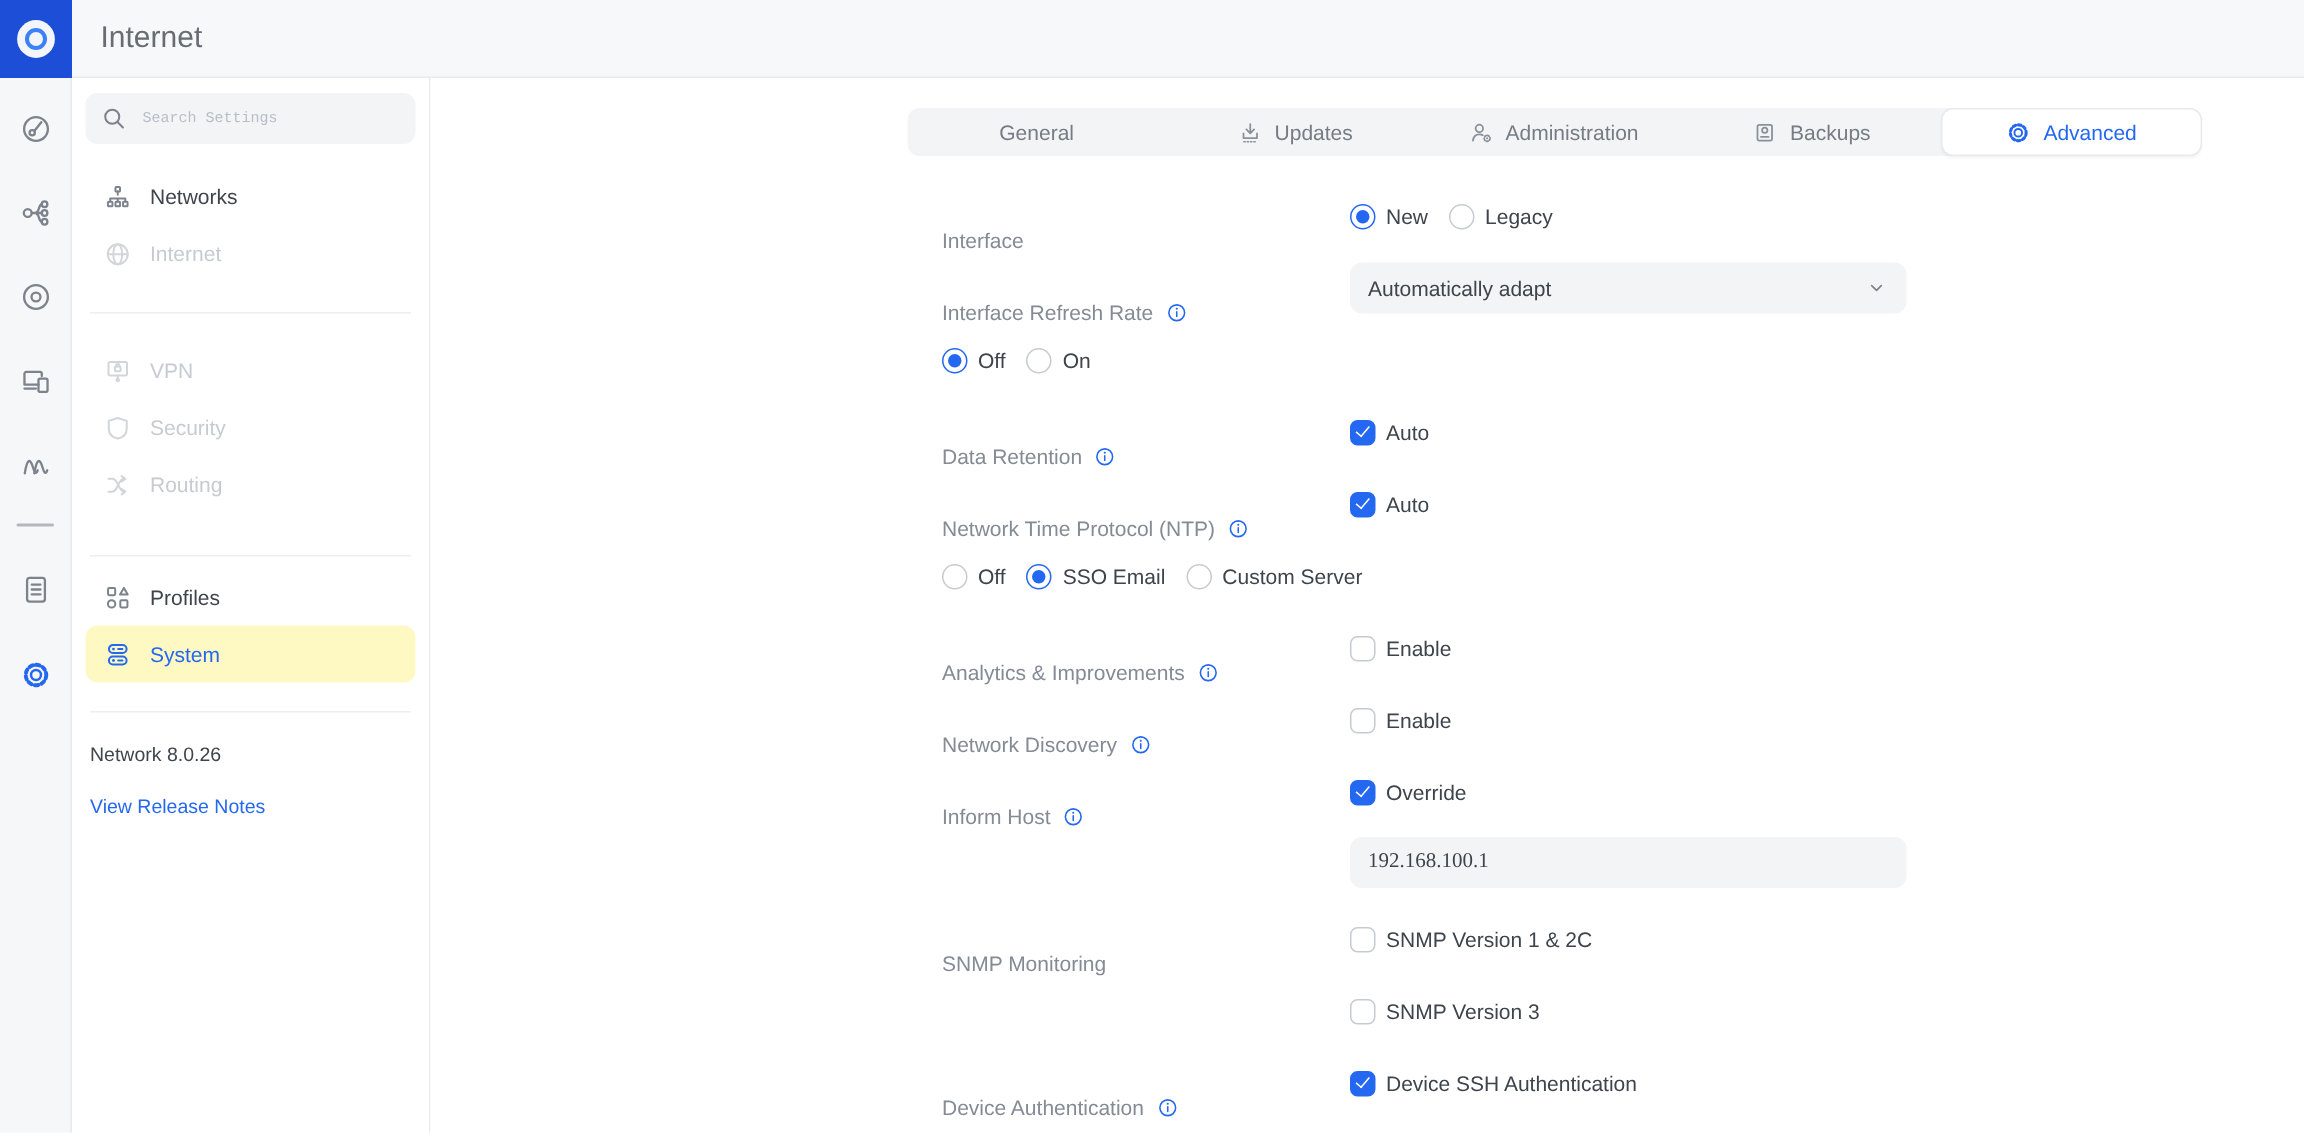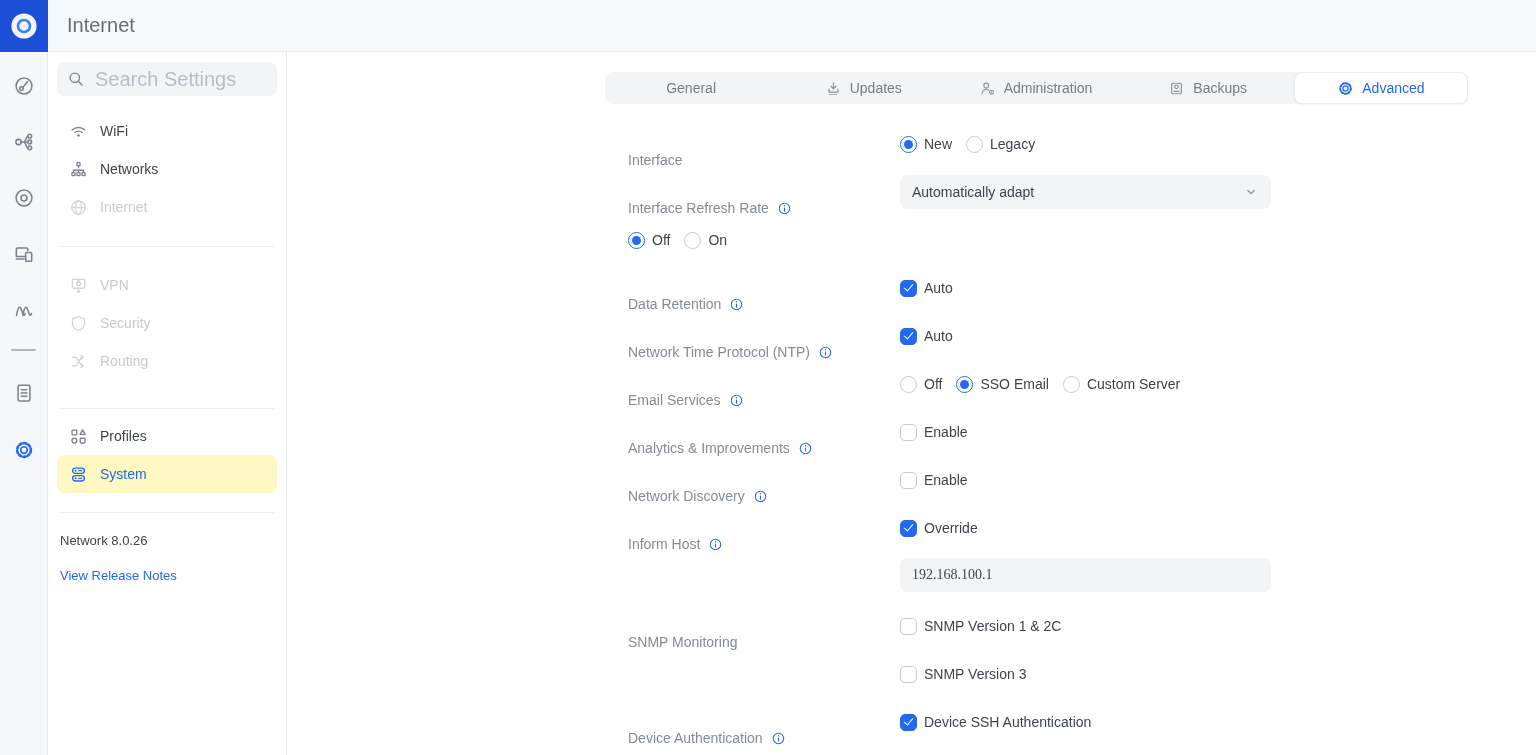--- a/index.html
+++ b/index.html
@@ -33,21 +33,21 @@
   .rail-item.active .icn{color:var(--accent)}
   .rail-div{position:absolute;left:11px;width:25px;height:2px;background:#b3b8bf;border-radius:1px}
 
   
   .header{position:absolute;left:48px;right:0;top:0;height:52px;background:var(--hdr-bg);border-bottom:1px solid var(--border);display:flex;align-items:center;padding-left:19px;z-index:4}
   .header .title{font-size:20px;color:#676d75}
 
   
   .sidebar{position:absolute;left:48px;top:52px;bottom:0;width:239px;background:#fff;border-right:1px solid var(--border);padding:10px 9px 0 9px}
   .search{height:34px;background:var(--field-bg);border-radius:8px;display:flex;align-items:center;gap:8px;padding:0 10px;margin-bottom:16px}
-  .search input{flex:1;border:0;background:transparent;outline:0;font-size:20px;color:var(--txt-dark);font-family:Liberation Sans, sans-serif}
+  .search input{flex:1;border:0;background:transparent;outline:0;font-size:10px;color:var(--txt-dark);font-family:Liberation Mono, monospace}
   .search input::placeholder{color:#b8bec8}
   .nav-item{height:38px;display:flex;align-items:center;gap:12px;padding:0 12px;border-radius:8px;font-size:14px;color:var(--txt-dark);cursor:pointer}
   .nav-item.disabled{color:var(--txt-disabled);cursor:default}
   .nav-item.disabled .icn{color:#d2d5da}
   .nav-item.active{background:#fef9c3;color:var(--accent)}
   .nav-item.active .icn{color:var(--accent)}
   .sb-div{height:1px;background:#eceef0;margin:0 3px}
   .sb-div.d1{margin-top:20px;margin-bottom:19px}
   .sb-div.d2{margin-top:28px;margin-bottom:8px}
   .sb-div.d3{margin-top:19px;margin-bottom:0}
@@ -166,30 +166,20 @@
         <circle cx="8.7" cy="8.7" r="5.2"></circle>
           <path d="M12.6 12.6l4 4"></path>
       </svg>
     </span>
     <input placeholder="Search Settings" style="">
   </div>
   <div id="sidebar-items">
       <div class="nav-item">
         <span class="icn ">
           <svg width="19" height="19" viewBox="0 0 20 20" fill="none" stroke="currentColor" stroke-width="1.4" stroke-linecap="round" stroke-linejoin="round">
-            <path d="M3.4 8.5a9.4 9.4 0 0 1 13.2 0"></path>
-            <path d="M6 11.2a5.7 5.7 0 0 1 8 0"></path>
-            <circle cx="10" cy="14.2" r="1.3" fill="currentColor" stroke="none"></circle>
-          </svg>
-        </span>
-        <span>WiFi</span>
-      </div>
-      <div class="nav-item">
-        <span class="icn ">
-          <svg width="19" height="19" viewBox="0 0 20 20" fill="none" stroke="currentColor" stroke-width="1.4" stroke-linecap="round" stroke-linejoin="round">
             <rect x="8.4" y="2.8" width="3.2" height="3.2" rx="0.6"></rect>
             <path d="M10 6v2.3M4.7 13v-2.2h10.6V13M10 10.8V13"></path>
             <rect x="3.1" y="13.2" width="3.2" height="3.2" rx="0.6"></rect>
             <rect x="8.4" y="13.2" width="3.2" height="3.2" rx="0.6"></rect>
             <rect x="13.7" y="13.2" width="3.2" height="3.2" rx="0.6"></rect>
           </svg>
         </span>
         <span>Networks</span>
       </div>
       <div class="nav-item disabled">
@@ -395,30 +385,20 @@
         <div class="fctrl">
           <div class="cline">
             <span class="opt">
               <span class="cb chk"></span>
               <span>Auto</span>
             </span>
           </div>
         </div>
       </div>
       <div class="frow">
-        <div class="flabel">
-          <span>Email Services</span>
-          <span class="icn info">
-            <svg width="15" height="15" viewBox="0 0 20 20" fill="none" stroke="currentColor" stroke-width="1.4" stroke-linecap="round" stroke-linejoin="round">
-              <circle cx="10" cy="10" r="7"></circle>
-              <path d="M10 9.2v4.2"></path>
-              <circle cx="10" cy="6.4" r="0.95" fill="currentColor" stroke="none"></circle>
-            </svg>
-          </span>
-        </div>
         <div class="fctrl">
           <div class="cline">
             <span class="opt">
               <span class="rd"></span>
               <span>Off</span>
             </span>
             <span class="opt">
               <span class="rd sel"></span>
               <span>SSO Email</span>
             </span>

